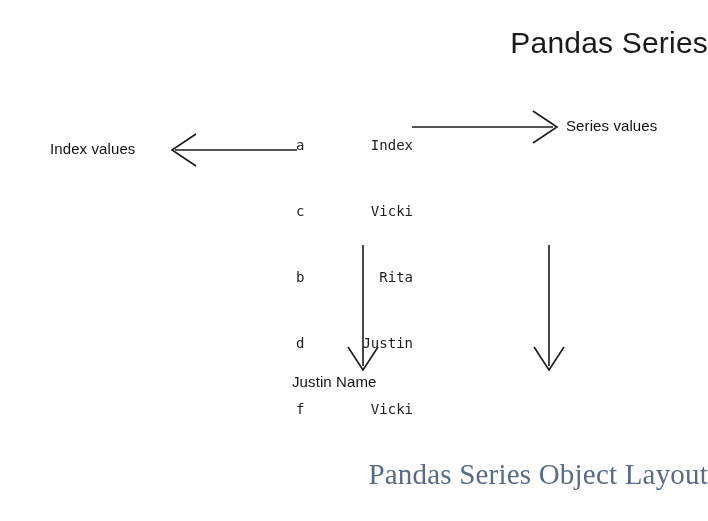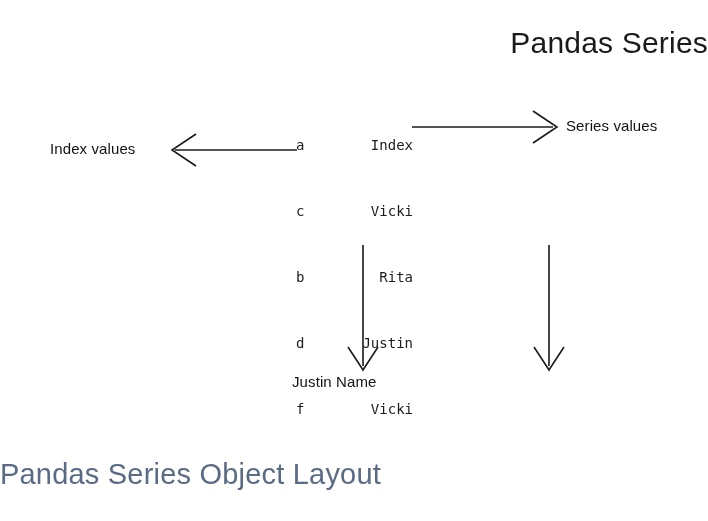--- a/index.html
+++ b/index.html
@@ -37,22 +37,22 @@
     letter-spacing: 0.2px;
     white-space: nowrap;
   }
 
   
   .caption {
     position: absolute;
     left: 0;
     top: 458px;
     width: 708px;
-    text-align: left;
-    font-family: Liberation Sans, sans-serif;
+    text-align: right;
+    font-family: Liberation Serif, serif;
     font-size: 29px;
     font-weight: 400;
     color: #5a6b85;
     letter-spacing: 0.2px;
     white-space: nowrap;
   }
 
   
   .series-block {
     position: absolute;

